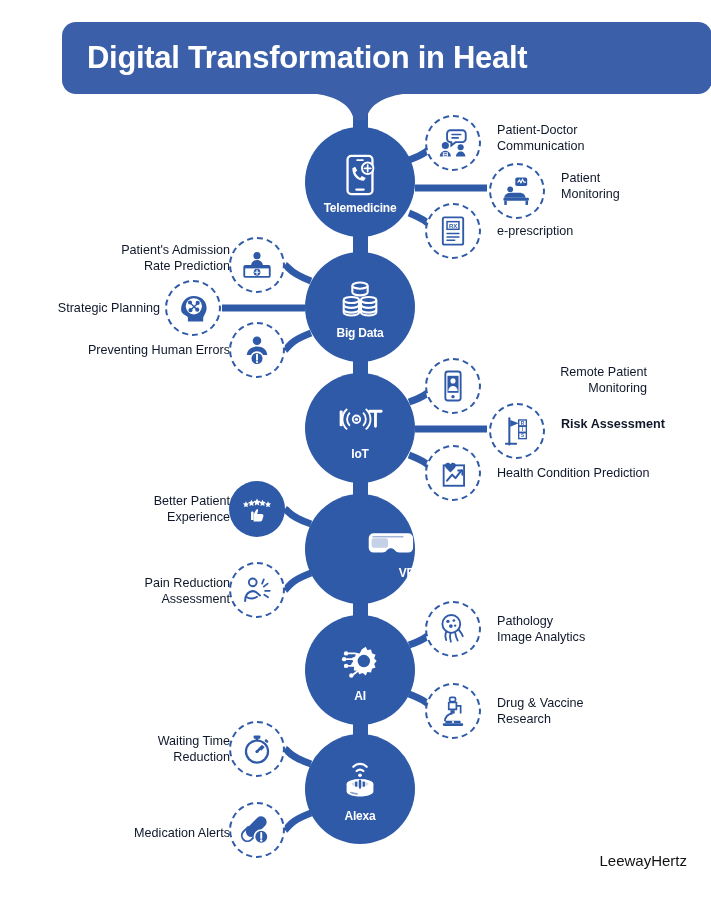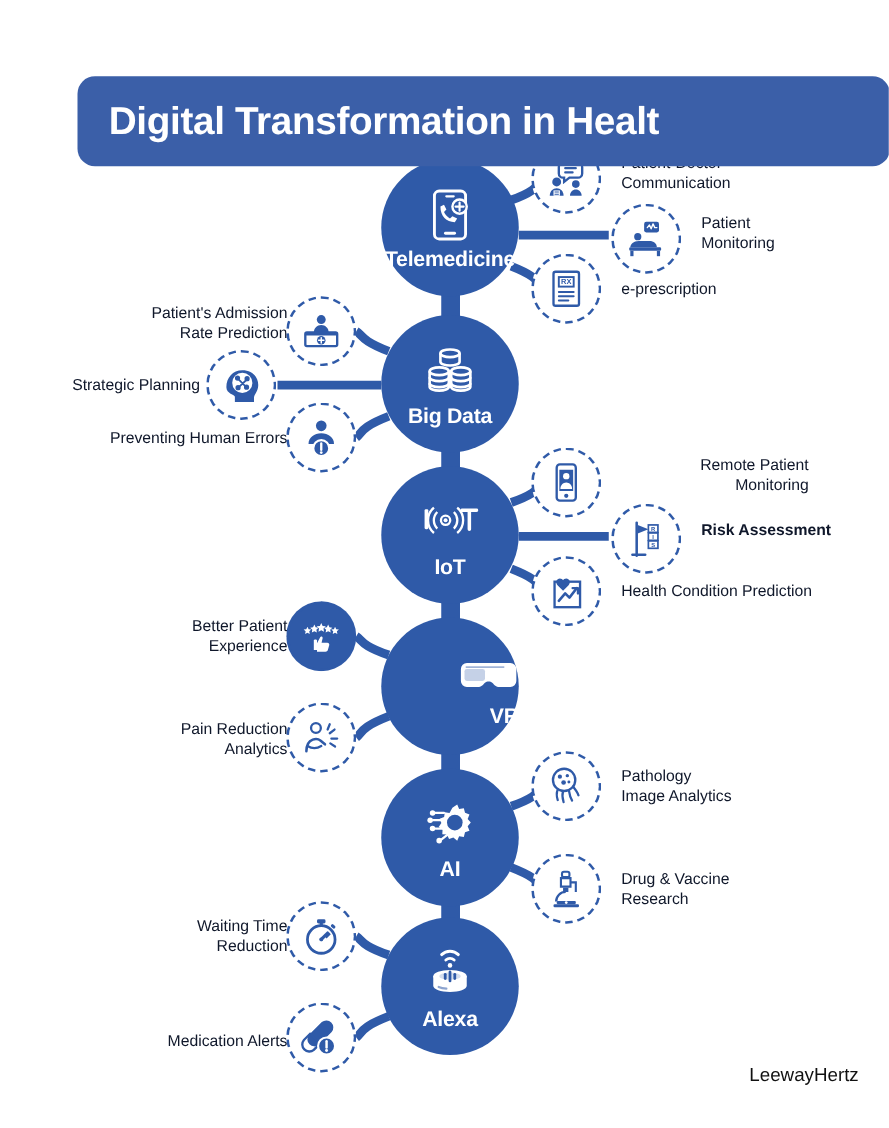--- a/index.html
+++ b/index.html
@@ -8,40 +8,40 @@
     width:711px; height:902px; position:relative; overflow:hidden;
     font-family:"Liberation Sans", sans-serif;
     background:#ffffff;
   }
   #canvas{ position:absolute; inset:0; width:711px; height:902px; }
 
   
   .title-banner{
     position:absolute; left:62px; top:22px; width:650px; height:72px;
     background:#3B5FA8; border-radius:14px; z-index:6;
-    display:flex; align-items:center;margin-top:39px;
+    display:flex; align-items:center;
   }
   .title-text{
     color:#ffffff; font-size:31px; font-weight:bold; letter-spacing:-0.3px;
     padding-left:25px; white-space:nowrap;
   }
   .title-tail{
     position:absolute; left:300px; top:88px; width:120px; height:32px; z-index:5;
   }
 
   
   .node{
     position:absolute; width:110px; height:110px; border-radius:50%;
     background:#2F5AA8; z-index:4;
     display:flex; flex-direction:column; align-items:center; justify-content:center;
   }
   .node .node-icon{ width:46px; height:46px; margin-top:2px; }
   .node .node-icon svg{ width:100%; height:100%; display:block; }
   .node-label{
-    color:#ffffff; font-size:17px; font-weight:bold; margin-top:3px;
+    color:#ffffff; font-size:12px; font-weight:bold; margin-top:3px;
     white-space:nowrap; letter-spacing:-0.2px;
   }
   .spine{
     position:absolute; left:353px; width:15px; background:#2F5AA8; z-index:1;
   }
 
   
   .sat{
     position:absolute; width:56px; height:56px; border-radius:50%;
     border:2px dashed #2F5AA8; background:#ffffff; z-index:4;
@@ -330,21 +330,21 @@
       <g stroke="#2F5AA8" stroke-width="2.1" stroke-linecap="round">
         <path d="M28 16l4.5-3.5"></path>
         <path d="M29.5 21h5.5"></path>
         <path d="M28.5 25.5l4.5 3"></path>
         <path d="M26 12.5l2-5"></path>
       </g>
     </svg>
   </div>
 </div>
 <div class="sat-label left" style="left:110px;top:576px;width:120px;">Pain Reduction
-Analytics</div>
+Assessment</div>
 
 <div class="node" style="left:305px;top:615px;">
   <div class="node-icon" style="width:50px;height:46px;">
     <svg viewBox="0 0 52 46">
       <path d="M32 6l1.6 3.6 3.9-.6 1 3.9 3.7 1.4-1.5 3.7 2.6 3-2.6 3 1.5 3.7-3.7 1.4-1 3.9-3.9-.6L32 36l-3.2-2.6-3.6 1.2-1.7-3.6-3.9-.3.2-3.9-3.2-2.2 2.2-3.2-1.4-3.7 3.7-1.4.6-3.9 3.9.6L28 8.6z" fill="#fff"></path>
       <circle cx="30" cy="21" r="6.5" fill="#2F5AA8"></circle>
       <g fill="none" stroke="#fff" stroke-width="1.9" stroke-linecap="round">
         <path d="M21 13H14"></path>
         <path d="M20 19h-8"></path>
         <path d="M21 26h-7"></path>

